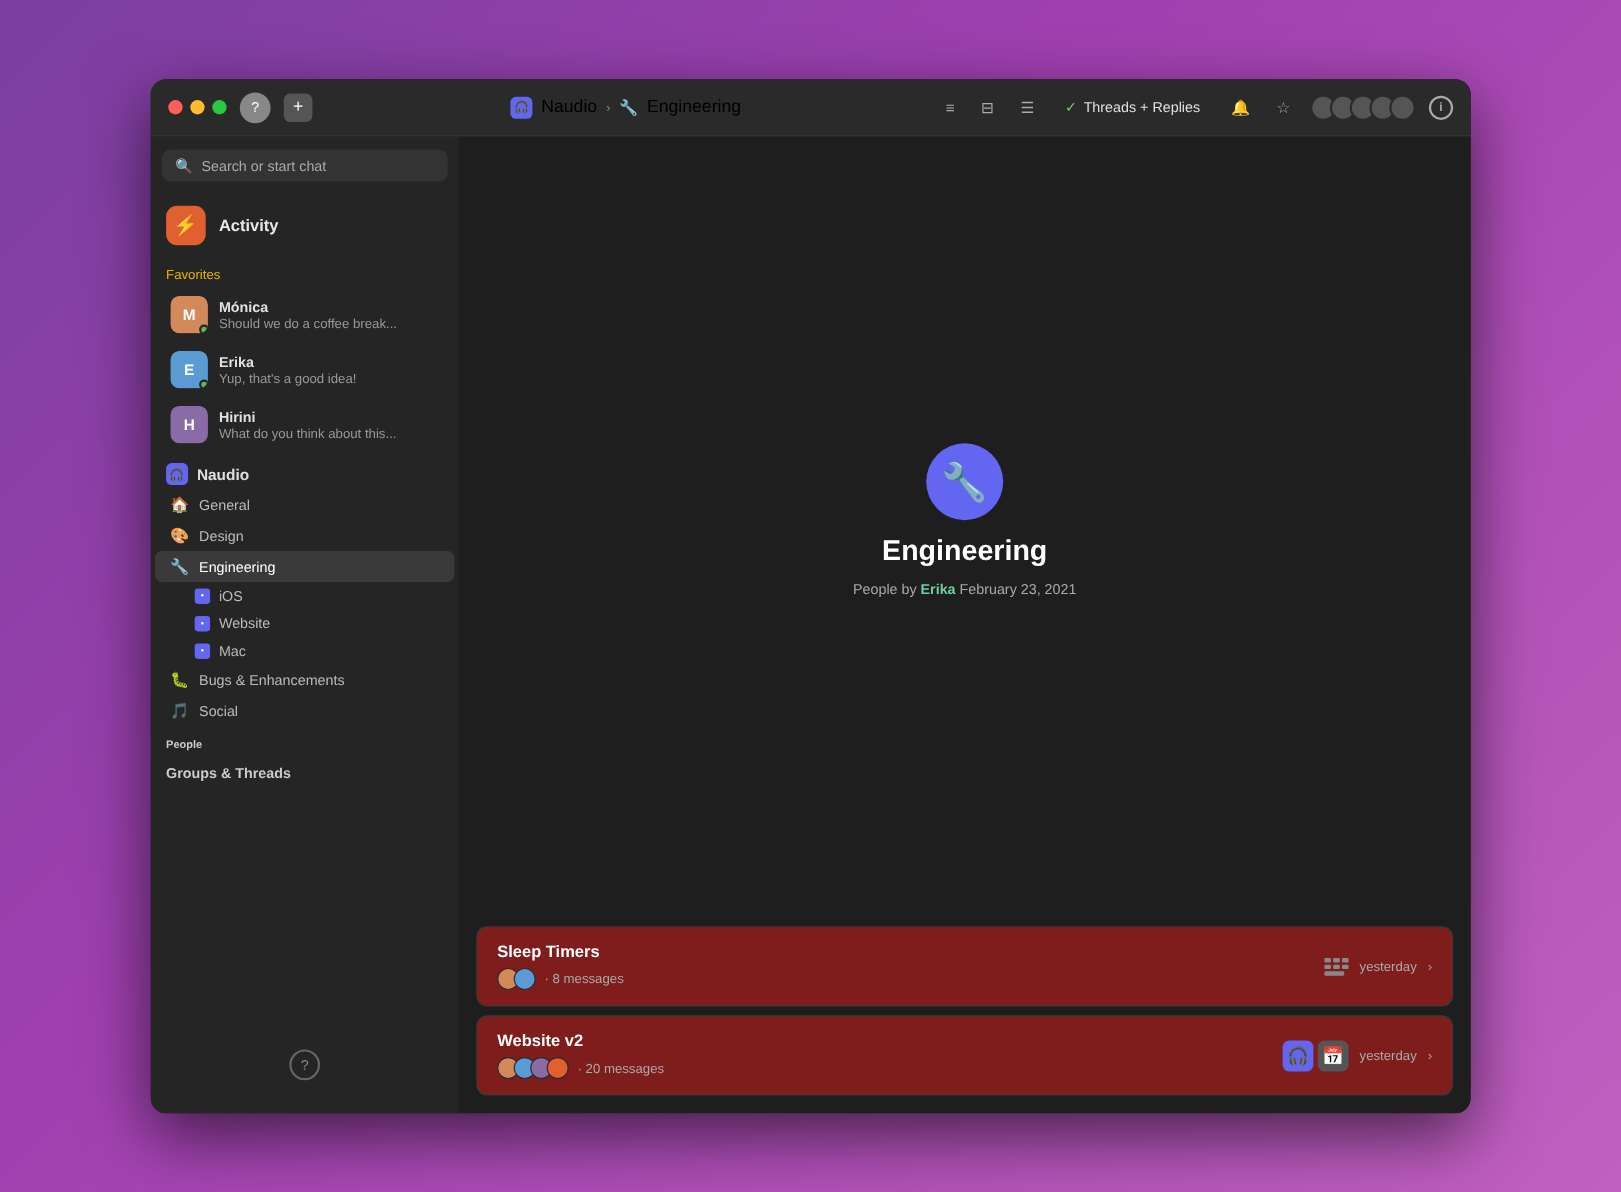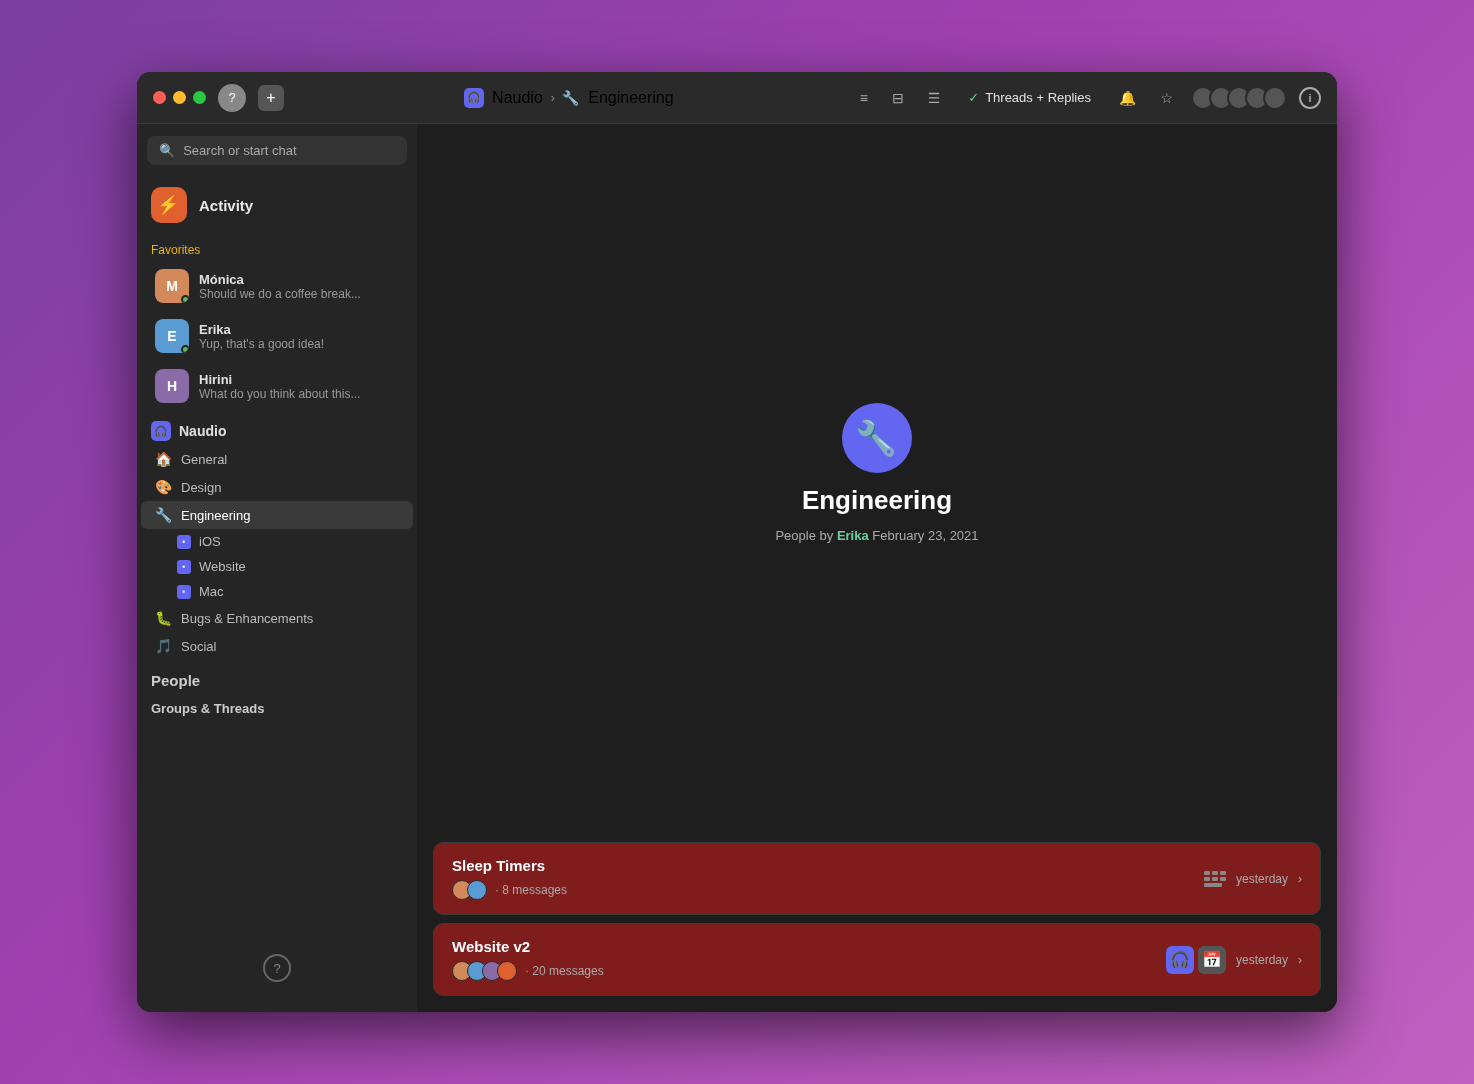--- a/index.html
+++ b/index.html
@@ -308,21 +308,21 @@
       display: inline-flex;
       align-items: center;
       justify-content: center;
       color: white;
       font-size: 8px;
       flex-shrink: 0;
     }
     .people-section {
       padding: 12px 14px 4px;
       color: #ccc;
-      font-size: 15px;
+      font-size: 10px;
       font-weight: 600;
       cursor: pointer;
     }
     .groups-section {
       padding: 8px 14px 4px;
       color: #ccc;
       font-size: 13px;
       font-weight: 600;
       cursor: pointer;
     }

